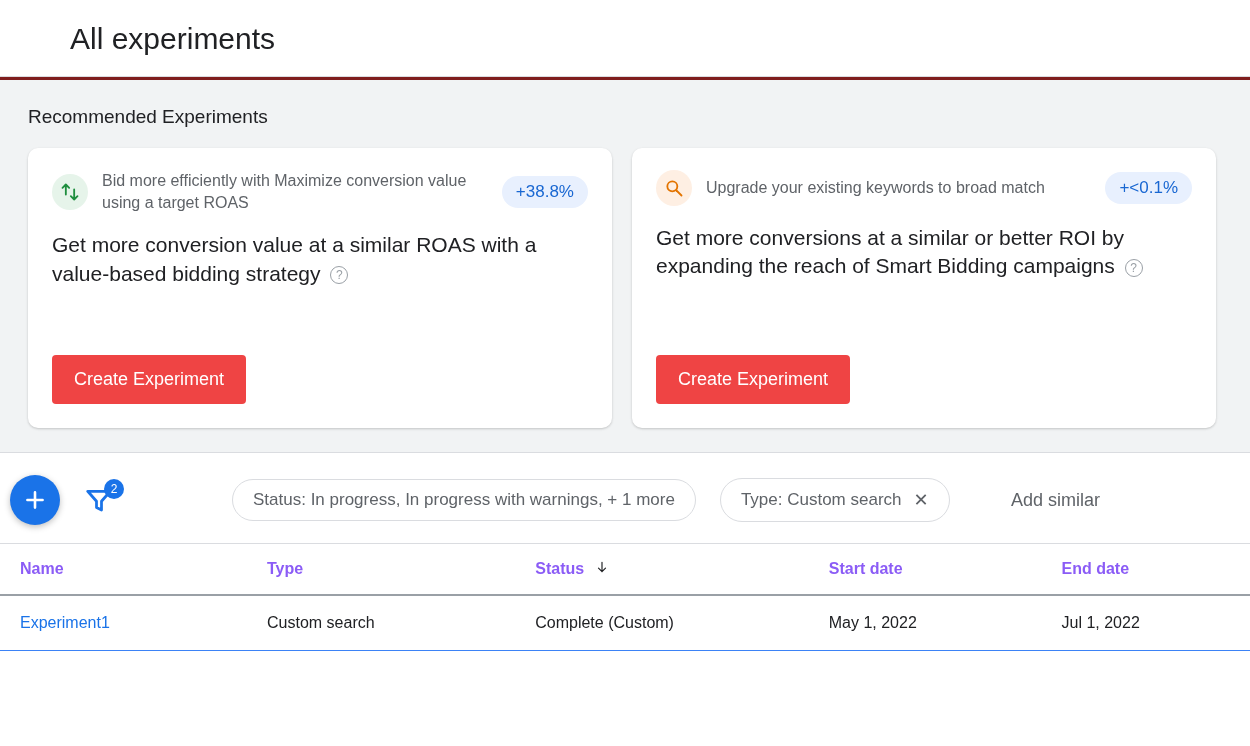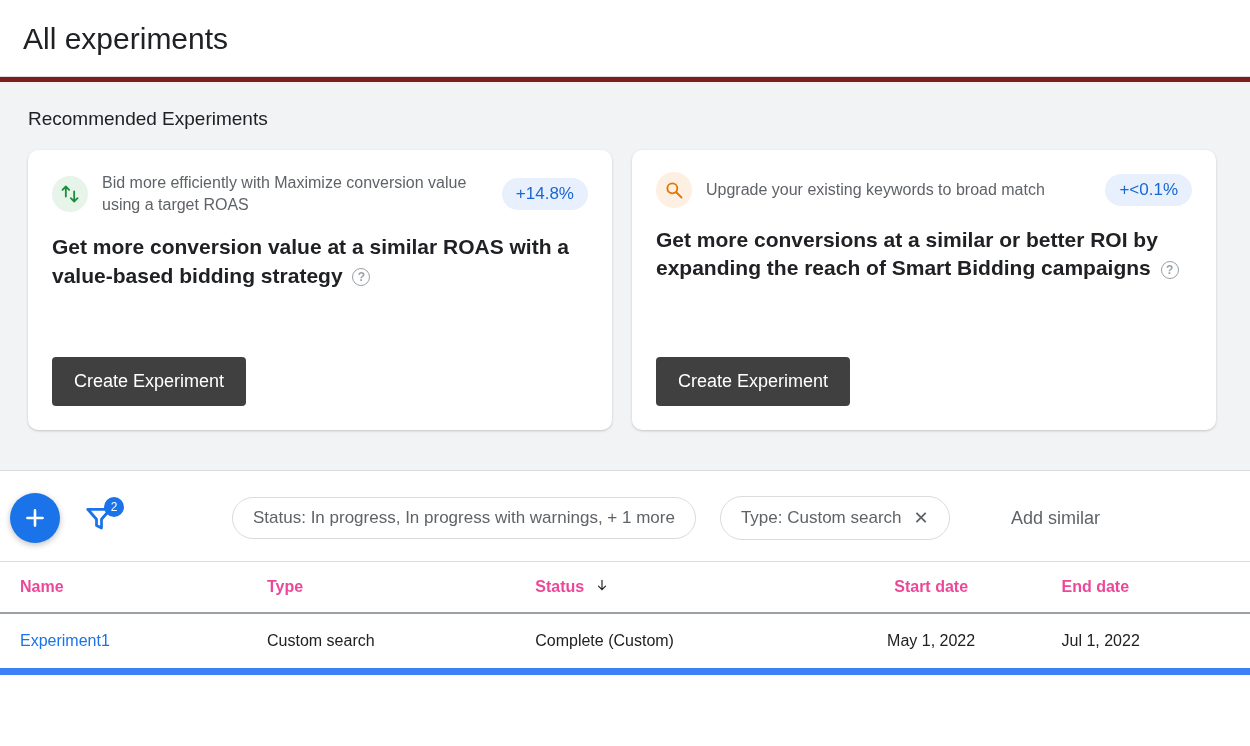--- a/index.html
+++ b/index.html
@@ -1,50 +1,50 @@
 <!DOCTYPE html>
 <html><head>
 <meta charset="utf-8">
 <style>
   * { box-sizing: border-box; margin: 0; padding: 0; }
   html, body { font-family: Arial, Roboto, "Helvetica Neue", sans-serif; color:#202124; background:#fff; }
   body { width:1250px; }
 
-  .page-title { font-size:30px; font-weight:400; padding:22px 0 20px 23px; }
+  .page-title { font-size:30px; font-weight:400; padding:22px 0 20px 42px;margin-left:28px; }
   .hr-top { border:none; border-top:1px solid #dadce0; }
 
-  .rec-section { background:#f1f3f4; padding:26px 28px 40px 28px; border-top:5px solid #7f1d1d; }
+  .rec-section { background:#f1f3f4; padding:26px 28px 24px 28px; border-top:3px solid #7f1d1d; }
   .rec-title { font-size:19px; font-weight:400; color:#202124; margin-bottom:20px; }
   .cards { display:flex; gap:20px; }
   .card {
     background:#fff; border-radius:10px; width:584px; min-height:280px;
     box-shadow: 0 1px 3px rgba(0,0,0,0.12), 0 1px 2px rgba(0,0,0,0.08);
     padding:22px 24px 24px 24px; display:flex; flex-direction:column;
   }
   .card-top { display:flex; align-items:center; gap:14px; }
   .icon-chip {
     width:36px; height:36px; border-radius:50%;
     display:flex; align-items:center; justify-content:center; flex:none;
   }
   .icon-chip.green { background:#e6f4ea; }
   .icon-chip.orange { background:#feefe3; }
   .card-small { font-size:16px; color:#5f6368; line-height:1.35; flex:1; }
   .uplift {
     background:#e8f0fe; color:#1967d2; font-weight:500;
     border-radius:16px; padding:6px 14px; font-size:17px; white-space:nowrap;
   }
-  .card-desc { font-size:21px; font-weight:700; color:#202124; margin-top:18px; line-height:1.35; }
+  .card-desc { font-size:21px; font-weight:400; color:#202124; margin-top:18px; line-height:1.35; }
   .help-icon {
     display:inline-flex; width:18px; height:18px; border:1.5px solid #9aa0a6; border-radius:50%;
     align-items:center; justify-content:center; font-size:12px; color:#9aa0a6; margin-left:4px;
     vertical-align:middle;
   }
   .card-spacer { flex:1; }
   .btn-primary {
-    background:#404040; color:#fff; border:none; padding:14px 22px;
+    background:#ef4444; color:#fff; border:none; padding:14px 22px;
     font-size:18px; border-radius:4px; cursor:pointer; margin-top:20px; align-self:flex-start;
   }
 
   .toolbar {
     display:flex; align-items:center; gap:24px; padding:22px 10px 18px 10px;
     border-top:1px solid #dadce0; background:#fff;
   }
   .fab {
     width:50px; height:50px; border-radius:50%; background:#1a73e8; color:#fff;
     display:flex; align-items:center; justify-content:center; cursor:pointer;
@@ -57,31 +57,31 @@
   }
   .chip {
     border:1px solid #dadce0; border-radius:22px; padding:10px 20px; font-size:17px; color:#5f6368;
     display:flex; align-items:center; gap:12px; cursor:pointer;text-align:right;
   }
   .chip .x { font-size:18px; color:#5f6368; cursor:pointer; font-weight:500; }
   .add-filter { color:#5f6368; font-size:18px; cursor:pointer; margin-left:auto; margin-right:140px; }
 
   table { width:100%; border-collapse:collapse; }
   thead th {
-    text-align:left; font-size:16px; font-weight:700; color:#ec4899;
+    text-align:left; font-size:16px; font-weight:700; color:#8b5cf6;
     padding:16px 14px; border-top:1px solid #dadce0; border-bottom:2px solid #9aa0a6;
   }
-  tbody td { font-size:16px; padding:18px 14px; border-bottom:7px solid #3b82f6; color:#202124; }
+  tbody td { font-size:16px; padding:18px 14px; border-bottom:1px solid #3b82f6; color:#202124; }
   td.link { color:#1a73e8; cursor:pointer; }
   .sort-arrow { display:inline-block; margin-left:6px; }
 
   th:nth-child(1), td:nth-child(1){ width:250px; padding-left:20px;}
   th:nth-child(2), td:nth-child(2){ width:265px;}
   th:nth-child(3), td:nth-child(3){ width:290px;}
-  th:nth-child(4), td:nth-child(4){ width:230px;text-align:center;}
+  th:nth-child(4), td:nth-child(4){ width:230px;}
   th:nth-child(5), td:nth-child(5){ width:200px;}
 
   svg { display:block; }
 </style>
 </head>
 <body>
 
 <h1 class="page-title">All experiments</h1>
 <hr class="hr-top">
 
@@ -91,21 +91,21 @@
 
     <div class="card">
       <div class="card-top">
         <div class="icon-chip green">
           <svg width="20" height="20" viewBox="0 0 24 24">
             <path d="M7 3 L7 15 M3 7 L7 3 L11 7" stroke="#1e8e3e" stroke-width="2.2" fill="none" stroke-linecap="round" stroke-linejoin="round"></path>
             <path d="M17 21 L17 9 M13 17 L17 21 L21 17" stroke="#1e8e3e" stroke-width="2.2" fill="none" stroke-linecap="round" stroke-linejoin="round"></path>
           </svg>
         </div>
         <div class="card-small">Bid more efficiently with Maximize conversion value using a target ROAS</div>
-        <div class="uplift">+14.8%</div>
+        <div class="uplift">+38.8%</div>
       </div>
       <div class="card-desc">
         <span>Get more conversion value at a similar ROAS with a value-based bidding strategy</span>
         <span class="help-icon">?</span>
       </div>
       <div class="card-spacer"></div>
       <button class="btn-primary">Create Experiment</button>
     </div>
 
     <div class="card">

